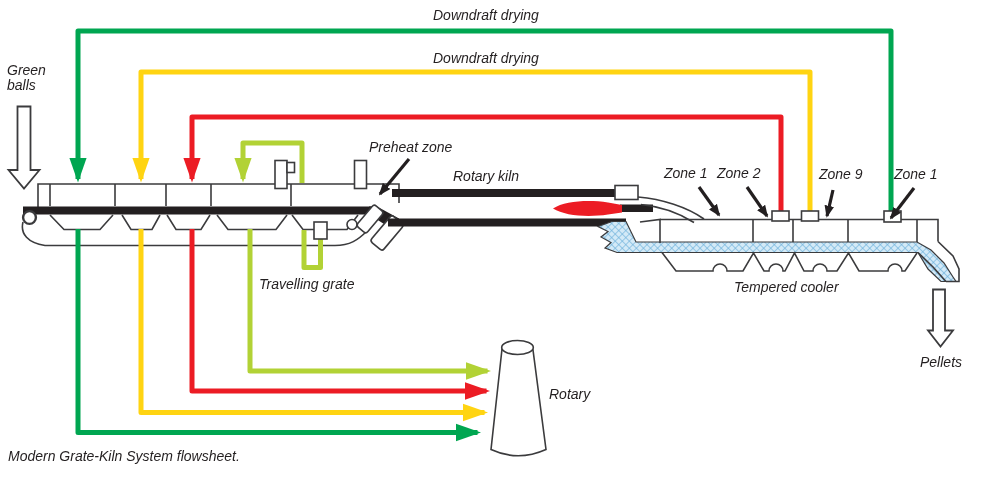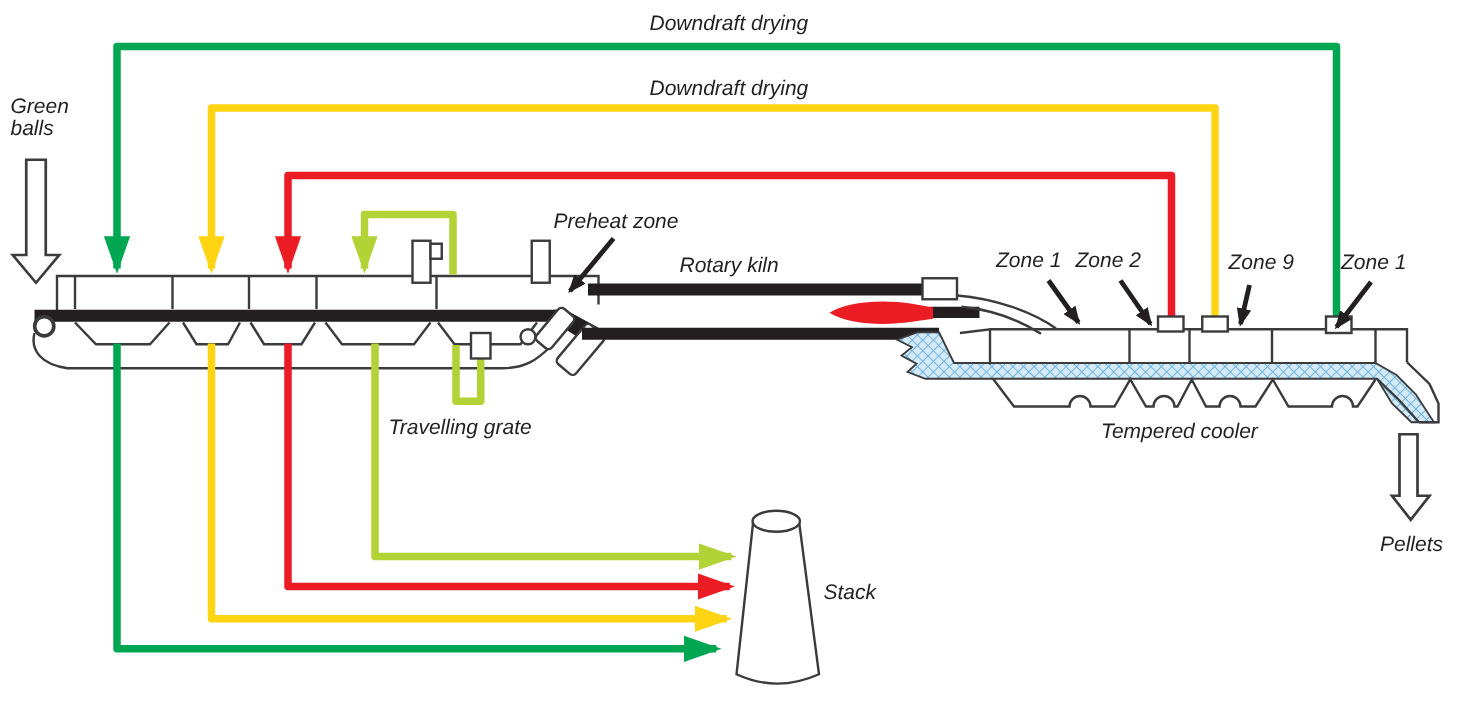--- a/index.html
+++ b/index.html
@@ -134,16 +134,17 @@
 <span class="lbl" style="left:433px;top:51px;">Downdraft drying</span>
 <span class="lbl wrap" style="left:7px;top:63px;width:52px;">Green balls</span>
 <span class="lbl" style="left:369px;top:140px;">Preheat zone</span>
 <span class="lbl" style="left:453px;top:169px;">Rotary kiln</span>
 <span class="lbl" style="left:664px;top:166px;">Zone 1</span>
 <span class="lbl" style="left:717px;top:166px;">Zone 2</span>
 <span class="lbl" style="left:819px;top:167px;">Zone 9</span>
 <span class="lbl" style="left:894px;top:167px;">Zone 1</span>
 <span class="lbl" style="left:259px;top:277px;">Travelling grate</span>
 <span class="lbl" style="left:734px;top:280px;">Tempered cooler</span>
-<span class="lbl" style="left:549px;top:387px;">Stack</span>
+<span class="lbl" style="left:549px;top:387px;">Rotary</span>
 <span class="lbl" style="left:920px;top:355px;text-align:right;">Pellets</span>
+<span class="lbl" style="left:8px;top:449px;">Modern Grate-Kiln System flowsheet.</span>
 
 </div>
 
 </body></html>

